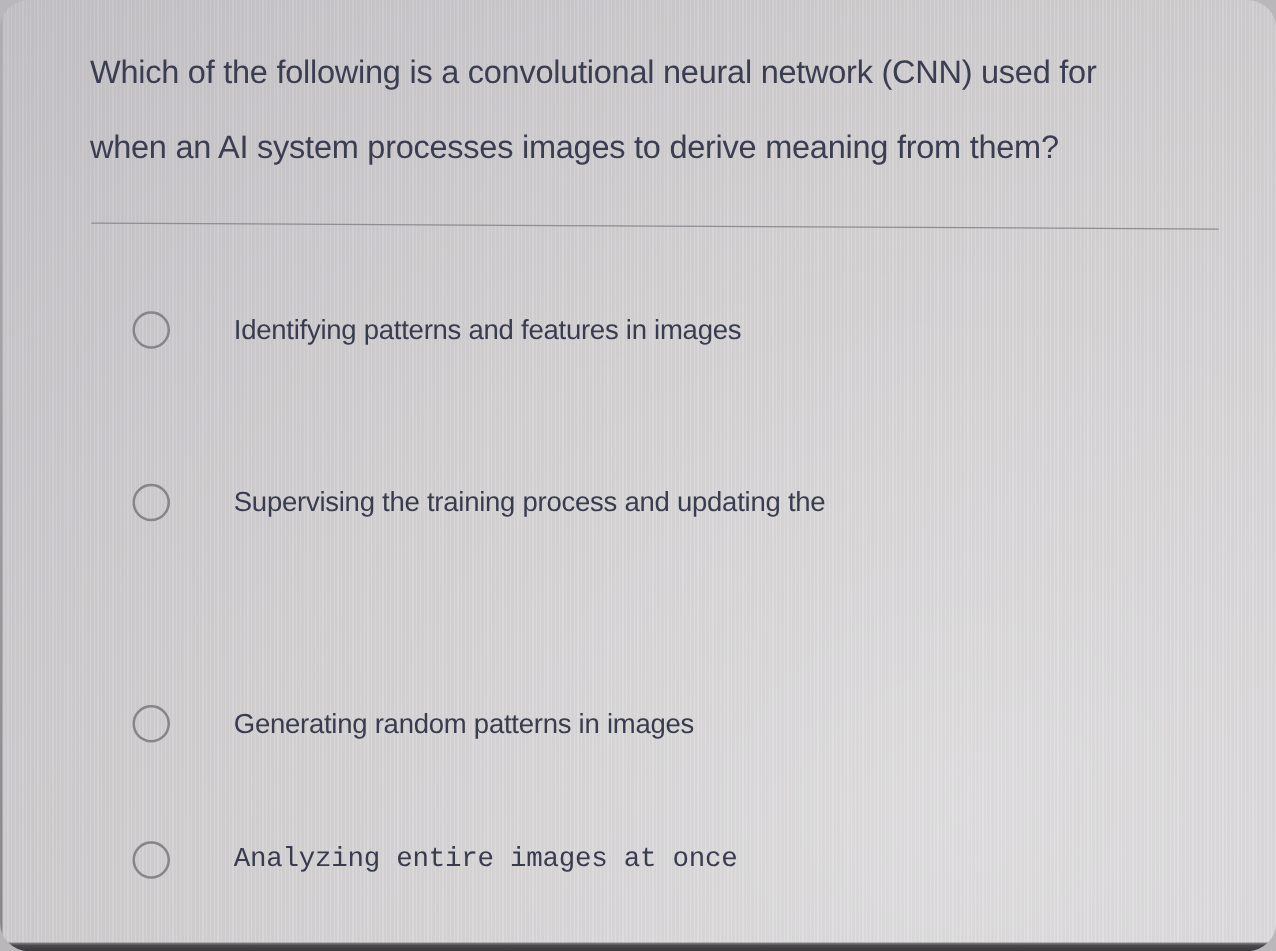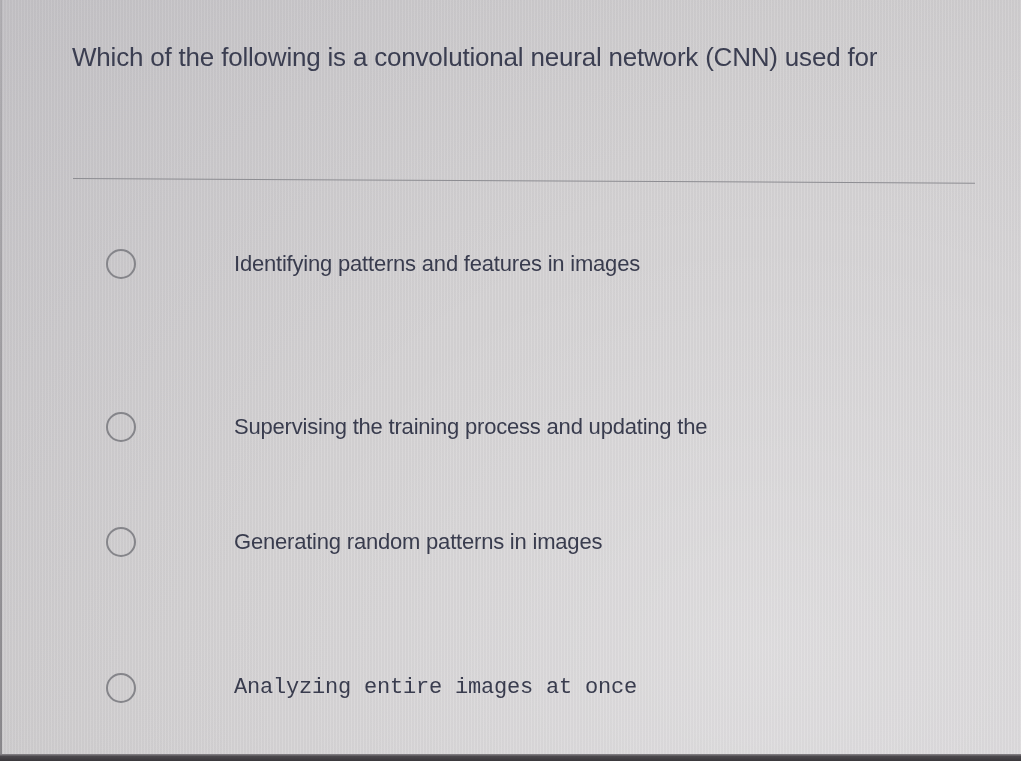--- a/index.html
+++ b/index.html
@@ -12,20 +12,21 @@
     position: relative;
     width: 1021px;
     height: 761px;
     overflow: hidden;
     background:
       radial-gradient(ellipse at 75% 85%, rgba(255,255,255,0.20) 0%, rgba(255,255,255,0.0) 45%, rgba(40,40,48,0.07) 100%),
       repeating-linear-gradient(90deg,
         rgba(255,255,255,0.05) 0px, rgba(255,255,255,0.05) 1px,
         rgba(70,70,80,0.04) 1px, rgba(70,70,80,0.04) 3px),
       linear-gradient(135deg, #d0ced1 0%, #d6d4d5 45%, #dad8da 100%);
+    border-radius: 23px;
   }
   
   .edge-left {
     position: absolute;
     left: 0; top: 0; bottom: 0;
     width: 2px;
     background: linear-gradient(180deg, rgba(60,58,64,0.15), rgba(50,48,55,0.45));
   }
   
   .bottom-bar {
@@ -55,21 +56,21 @@
     height: 1px;
     background: #8d8d92;
     transform: rotate(0.3deg);
     transform-origin: left center;
   }
   .option {
     position: absolute;
     left: 106px;
     display: flex;
     align-items: flex-end;
-    column-gap: 98px;
+    column-gap: 51px;
     cursor: pointer;
   }
   .radio {
     flex: 0 0 auto;
     width: 26px;
     height: 26px;
     border: 2px solid #85858a;
     border-radius: 50%;
     background: transparent;
     box-sizing: content-box;
@@ -79,31 +80,32 @@
     font-size: 22px;
     font-weight: 500;
     letter-spacing: -0.2px;
   }
   .opt-line {
     line-height: 30px;
     white-space: nowrap;
   }
   .opt-line:empty { display: none; }
   .row-1 { top: 249px; min-height: 30px; }
-  .row-2 { top: 387px; margin-top: 25px; }
-  .row-3 { top: 527px; min-height: 30px; }
+  .row-2 { top: 387px; }
+  .row-3 { top: 564px; min-height: 30px; }
   .row-4 { top: 673px; min-height: 30px; font-family: Liberation Mono, monospace; }
 </style>
 </head>
 <body>
 
 <div class="screen">
 
   <div class="question">
     <div class="q-line">Which of the following is a convolutional neural network (CNN) used for</div>
+    <div class="q-line">when an AI system processes images to derive meaning from them?</div>
   </div>
 
   <div class="divider"></div>
 
   <div class="option row-1">
     <span class="radio"></span>
     <div class="option-text">
       <div class="opt-line">Identifying patterns and features in images</div>
 
     </div>

